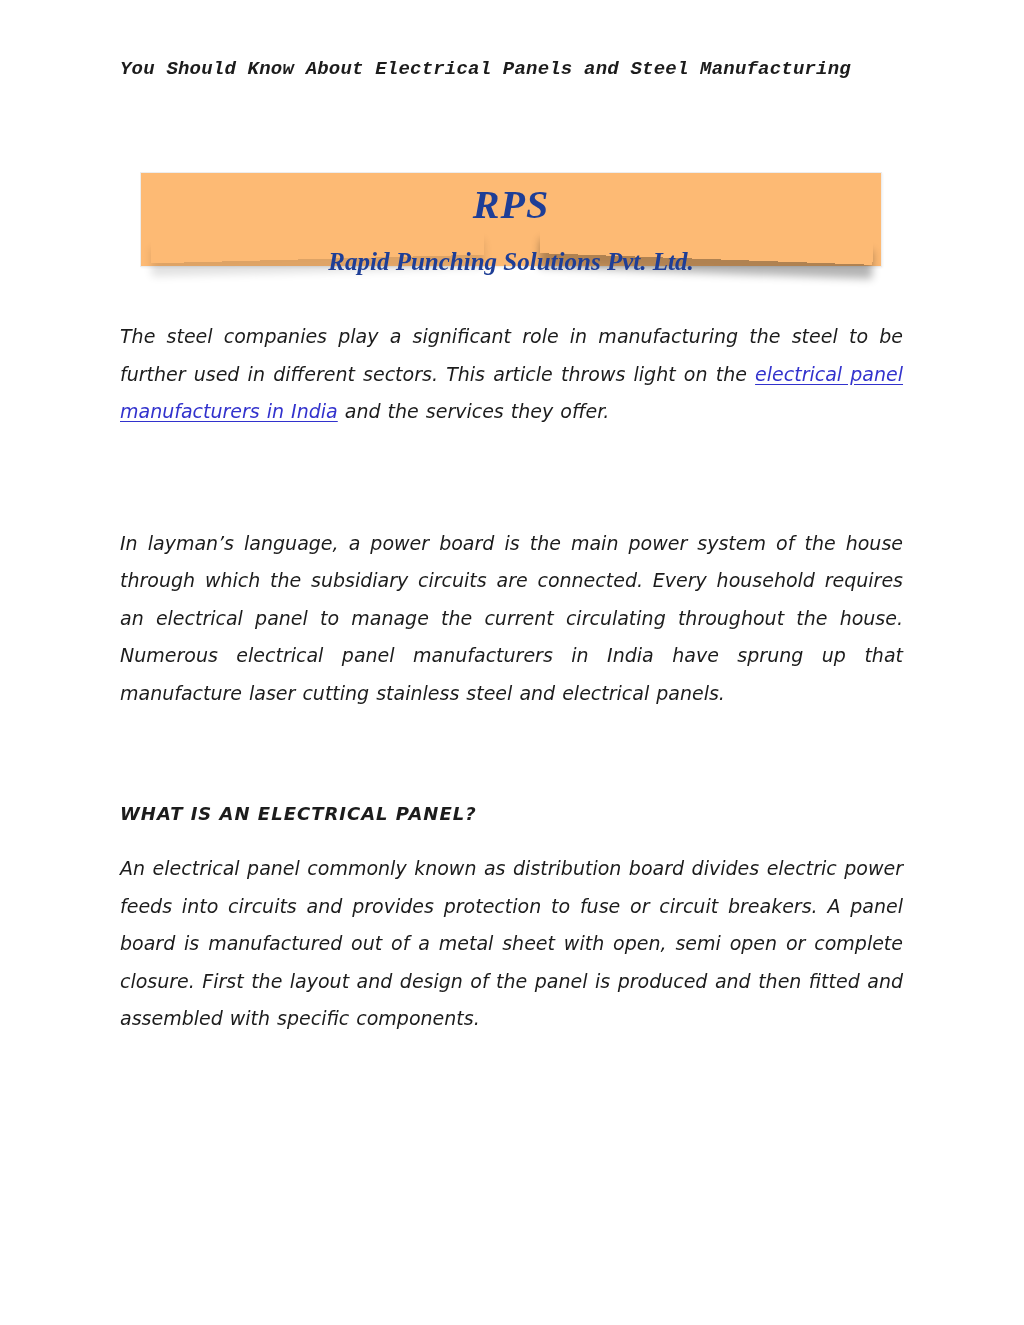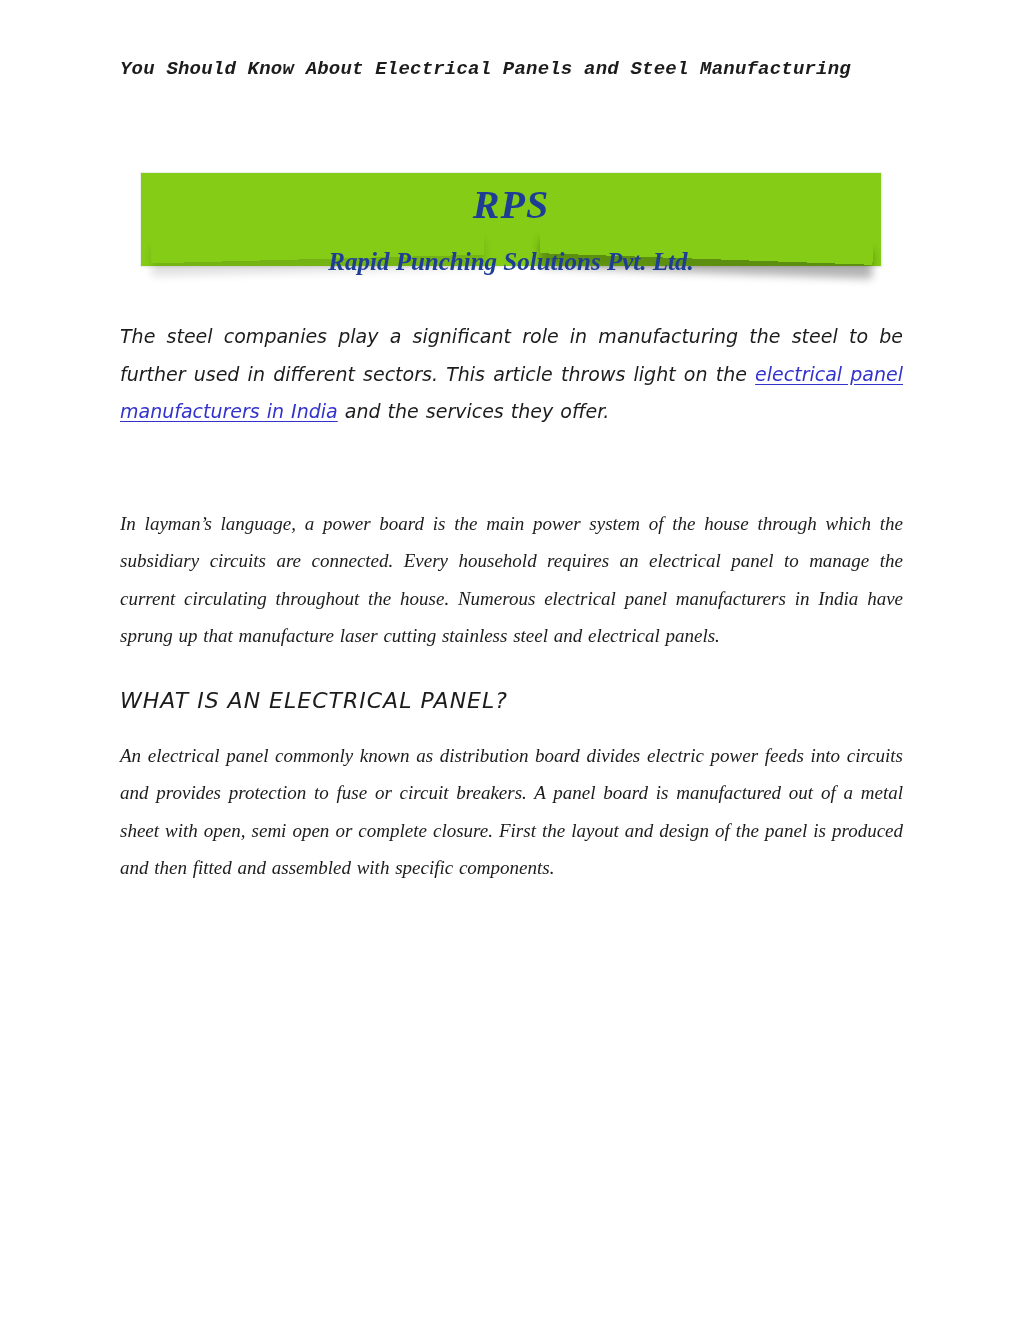--- a/index.html
+++ b/index.html
@@ -30,21 +30,21 @@
     color: var(--color-text, #1c1c1c);
     font-family: Liberation Mono, monospace;
   }
   
   .banner {
     position: relative;
     z-index: 0;
     margin: 86px 0 0 20px;
     width: 742px;
     height: 95px;
-    background: #84cc16;
+    background: #fdba74;
     border: 1px solid #ededed;
     box-sizing: border-box;
     text-align: center;
     padding-top: 9px;
     box-shadow: 1px 1px 2px rgba(0,0,0,0.05);
   }
   .banner::before,
   .banner::after {
     content: "";
     position: absolute;
@@ -86,33 +86,33 @@
     font-size: 19px;
     line-height: 37.5px;
     font-style: italic;
     text-align: justify;
     text-align-last: left;
     margin: 0;
     word-spacing: 1px;
     color: var(--color-text, #1c1c1c);
   }
   .par-intro   { margin-top: 51px; }
-  .par-layman  { margin-top: 74px; font-family: Liberation Serif, serif; }
-  .par-whatis  { margin-top: 22px; font-family: Liberation Serif, serif; }
+  .par-layman  { margin-top: 94px; }
+  .par-whatis  { margin-top: 22px; }
   .inline-link {
     color: var(--color-link_blue, #3232cd);
     text-decoration: underline;
     text-underline-offset: 3px;
     cursor: pointer;
   }
   .section-heading {
-    margin: 32px 0 0 0;
-    font-size: 22px;
+    margin: 88px 0 0 0;
+    font-size: 18px;
     line-height: 28px;
-    font-weight: normal;
+    font-weight: bold;
     font-style: italic;
     letter-spacing: 1px;
     color: var(--color-text, #1c1c1c);
   }
 </style>
 </head>
 <body>
 
 <div class="page">
 

